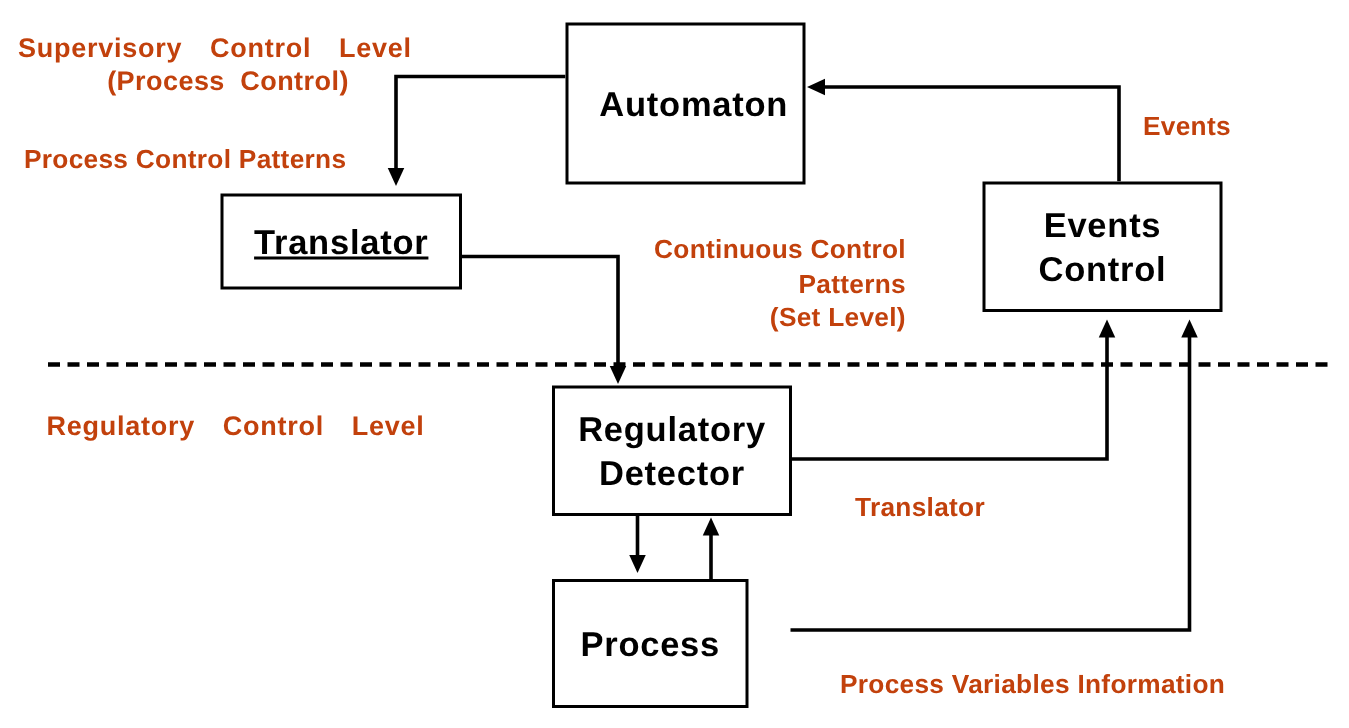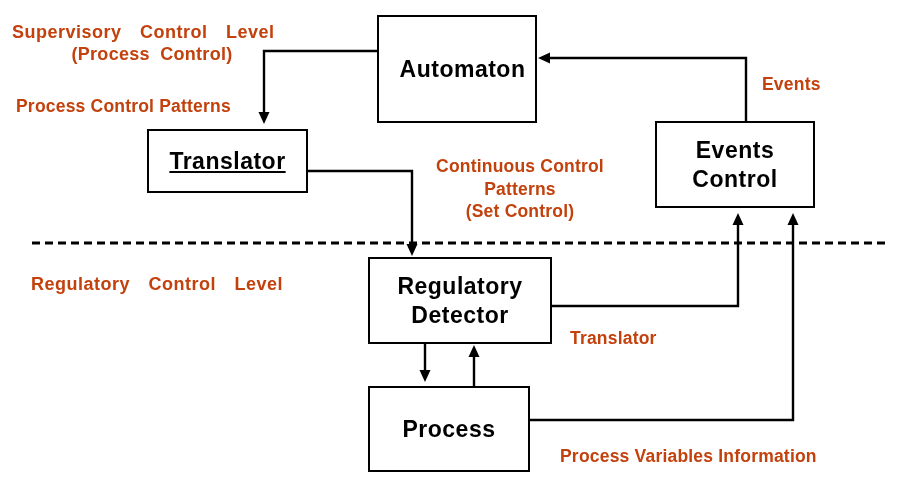--- a/index.html
+++ b/index.html
@@ -35,41 +35,41 @@
     line-height: 29px;
     letter-spacing: 0.5px;
     color: #000000;
     text-align: center;
     white-space: nowrap;
   }
 
   .node-automaton          { left: 377px; top: 15px;  width: 160px; height: 108px; padding-left: 11px; }
   .node-translator         { left: 147px; top: 129px; width: 161px; height: 64px; text-decoration: underline; }
   .node-events-detector    { left: 655px; top: 121px; width: 160px; height: 87px; }
-  .node-regulatory-control { left: 368px; top: 257px; width: 184px; height: 87px; }
-  .node-process            { left: 368px; top: 386px; width: 162px; height: 86px; }
+  .node-regulatory-control { left: 368px; top: 257px; width: 160px; height: 87px; }
+  .node-process            { left: 368px; top: 386px; width: 131px; height: 86px; }
 
   .label {
     position: absolute;
     z-index: 3;
     font-weight: bold;
     color: #c2410c;
     white-space: nowrap;
   }
 
   .level-title    { font-size: 18px; letter-spacing: 0.5px; word-spacing: 13px; }
   .level-subtitle { font-size: 18px; letter-spacing: 0.3px; word-spacing: 5px; }
   .flow-label     { font-size: 17.5px; letter-spacing: 0.2px; }
 
   .centered { transform: translateX(-50%); text-align: center; }
 
   .label-supervisory-title    { left: 12px;  top: 22px; }
   .label-supervisory-subtitle { left: 152px; top: 44px; }
   .label-discrete-patterns    { left: 16px;  top: 96px; }
-  .label-continuous-patterns  { left: 520px; top: 155px; line-height: 22.5px; }
+  .label-continuous-patterns  { left: 520px; top: 155px; line-height: 22.5px; text-align: right; }
   .label-events               { left: 762px; top: 74px; }
   .label-regulatory-title     { left: 31px;  top: 274px; }
   .label-regulatory-subtitle  { left: 156px; top: 300px; }
   .label-deviations           { left: 570px; top: 328px; }
   .label-process-variables    { left: 560px; top: 446px; }
 </style>
 </head>
 <body>
 
 <div class="diagram">
@@ -105,21 +105,21 @@
   <div class="label level-subtitle centered label-supervisory-subtitle">(Process Control)</div>
 
   <div class="label level-title label-regulatory-title">Regulatory Control Level</div>
 
 
   <div class="label flow-label label-discrete-patterns">Process Control Patterns</div>
 
   <div class="label flow-label centered label-continuous-patterns">
     <div>Continuous Control</div>
     <div>Patterns</div>
-    <div>(Set Control)</div>
+    <div>(Set Level)</div>
   </div>
 
   <div class="label flow-label label-events">Events</div>
 
   <div class="label flow-label label-deviations">Translator</div>
 
   <div class="label flow-label label-process-variables">Process Variables Information</div>
 
   <div class="node node-automaton">
     <div>Automaton</div>

